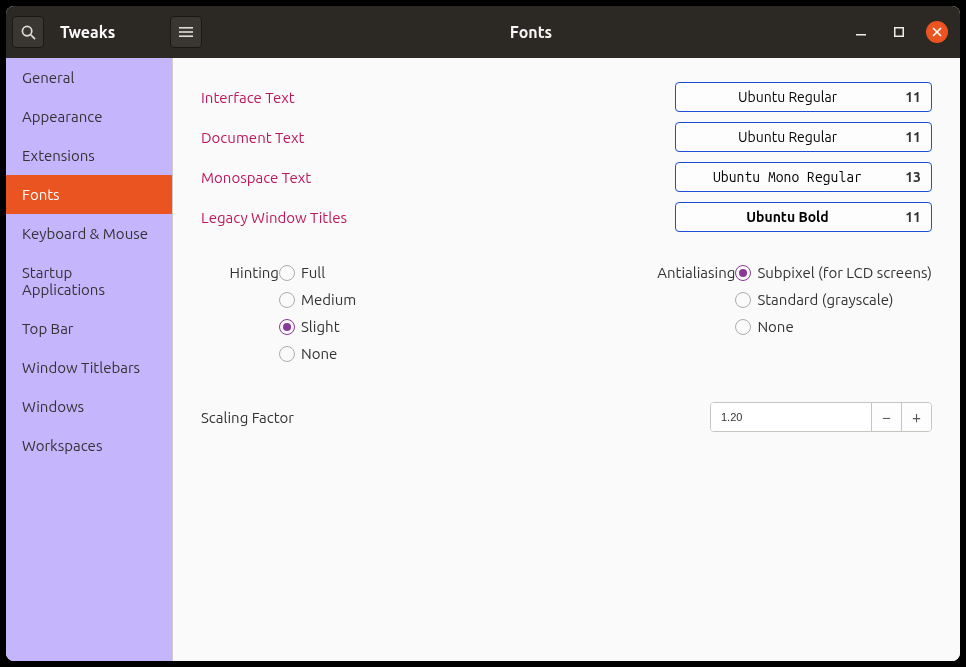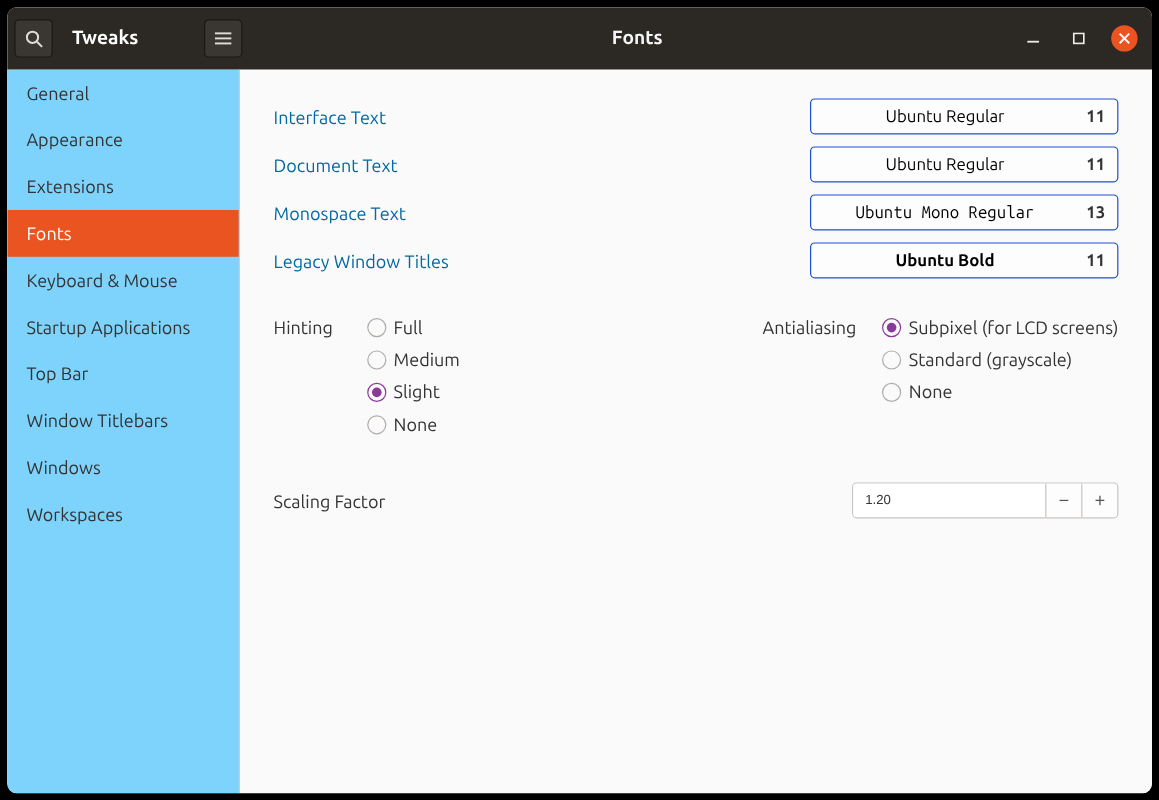--- a/index.html
+++ b/index.html
@@ -103,22 +103,22 @@
       justify-content: center;
       color: #fff;
       cursor: pointer;
     }
     .body-area {
       display: flex;
       flex: 1;
       overflow: hidden;
     }
     .sidebar {
-      width: 194px;
-      background: #7dd3fc;
+      width: 167px;
+      background: #c4b5fd;
       border-right: 1px solid #d0ccc8;
       overflow-y: auto;
     }
     .sidebar-item {
       padding: 11px 16px;
       font-size: 15px;
       color: #333;
       cursor: pointer;
     }
     .sidebar-item.active {
@@ -131,21 +131,21 @@
       background: #fafafa;
       overflow-y: auto;
     }
     .font-row {
       display: flex;
       align-items: center;
       margin-bottom: 10px;
     }
     .font-label {
       font-size: 15px;
-      color: #0369a1;
+      color: #be185d;
       flex: 1;
     }
     .font-btn {
       width: 257px;
       height: 30px;
       background: #fdfdfd;
       border: 1px solid #1d4ed8;
       border-radius: 4px;
       display: flex;
       align-items: center;
@@ -177,20 +177,21 @@
       margin-top: 32px;
       gap: 60px;
     }
     .radio-group {
       display: flex;
     }
     .radio-group-label {
       font-size: 15px;
       color: #333;
       width: 78px;
+      text-align: right;
     }
     .radio-options {
       display: flex;
       flex-direction: column;
       gap: 10px;
     }
     .radio-option {
       display: flex;
       align-items: center;
       gap: 6px;

